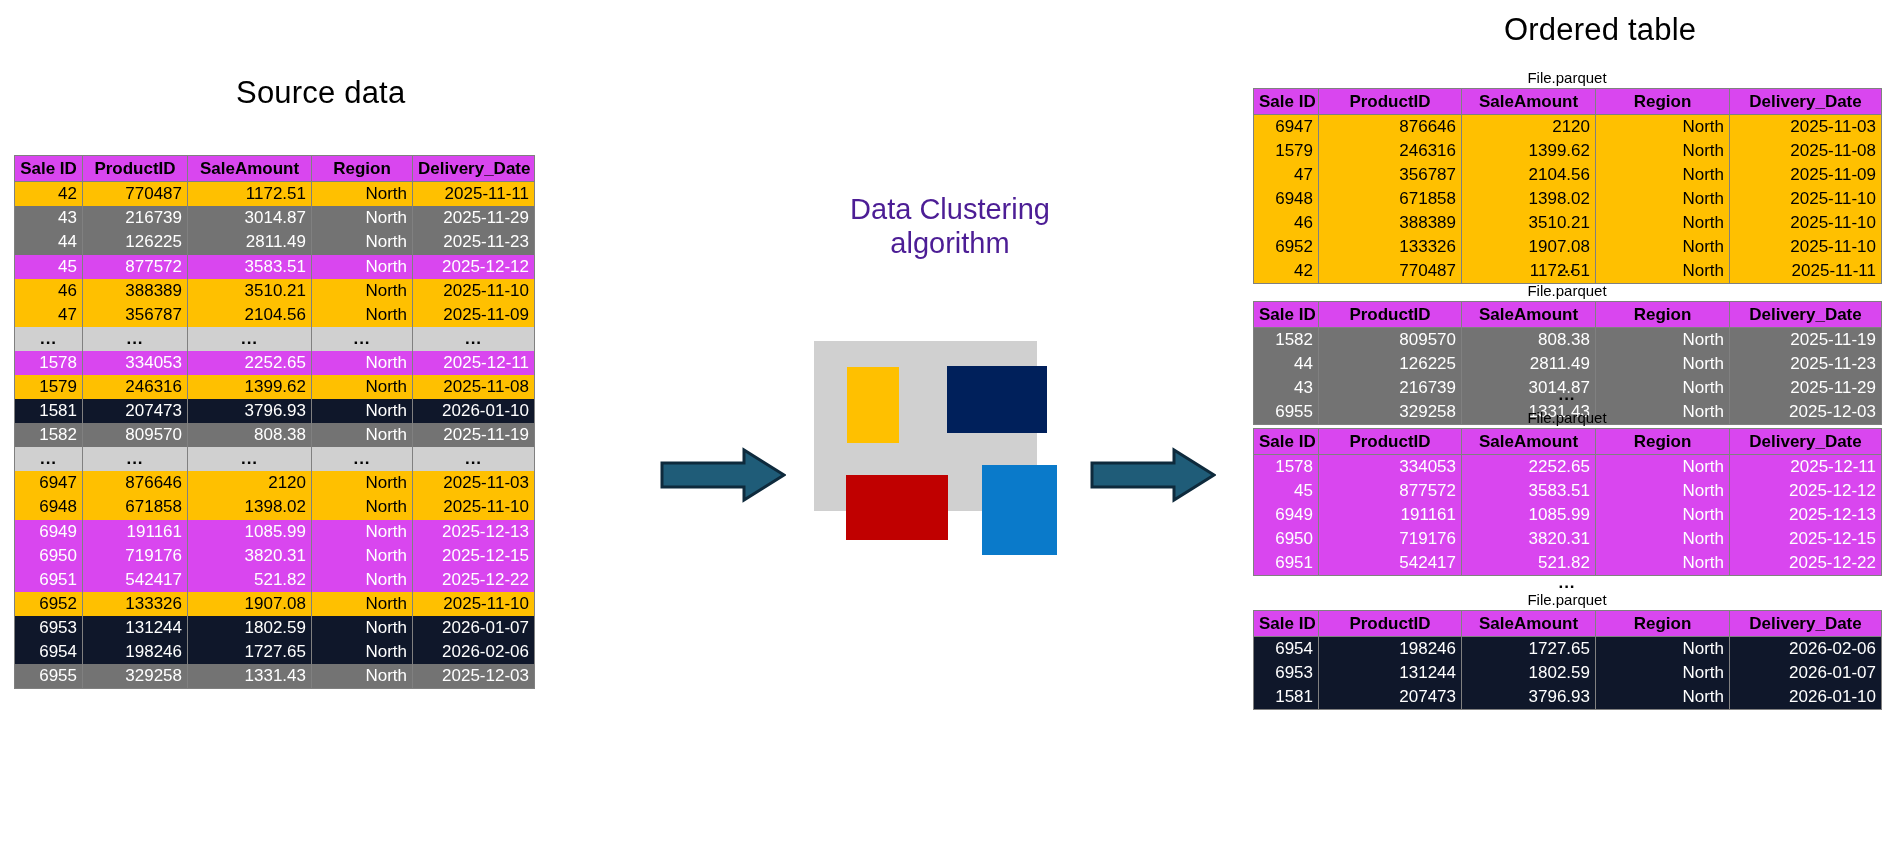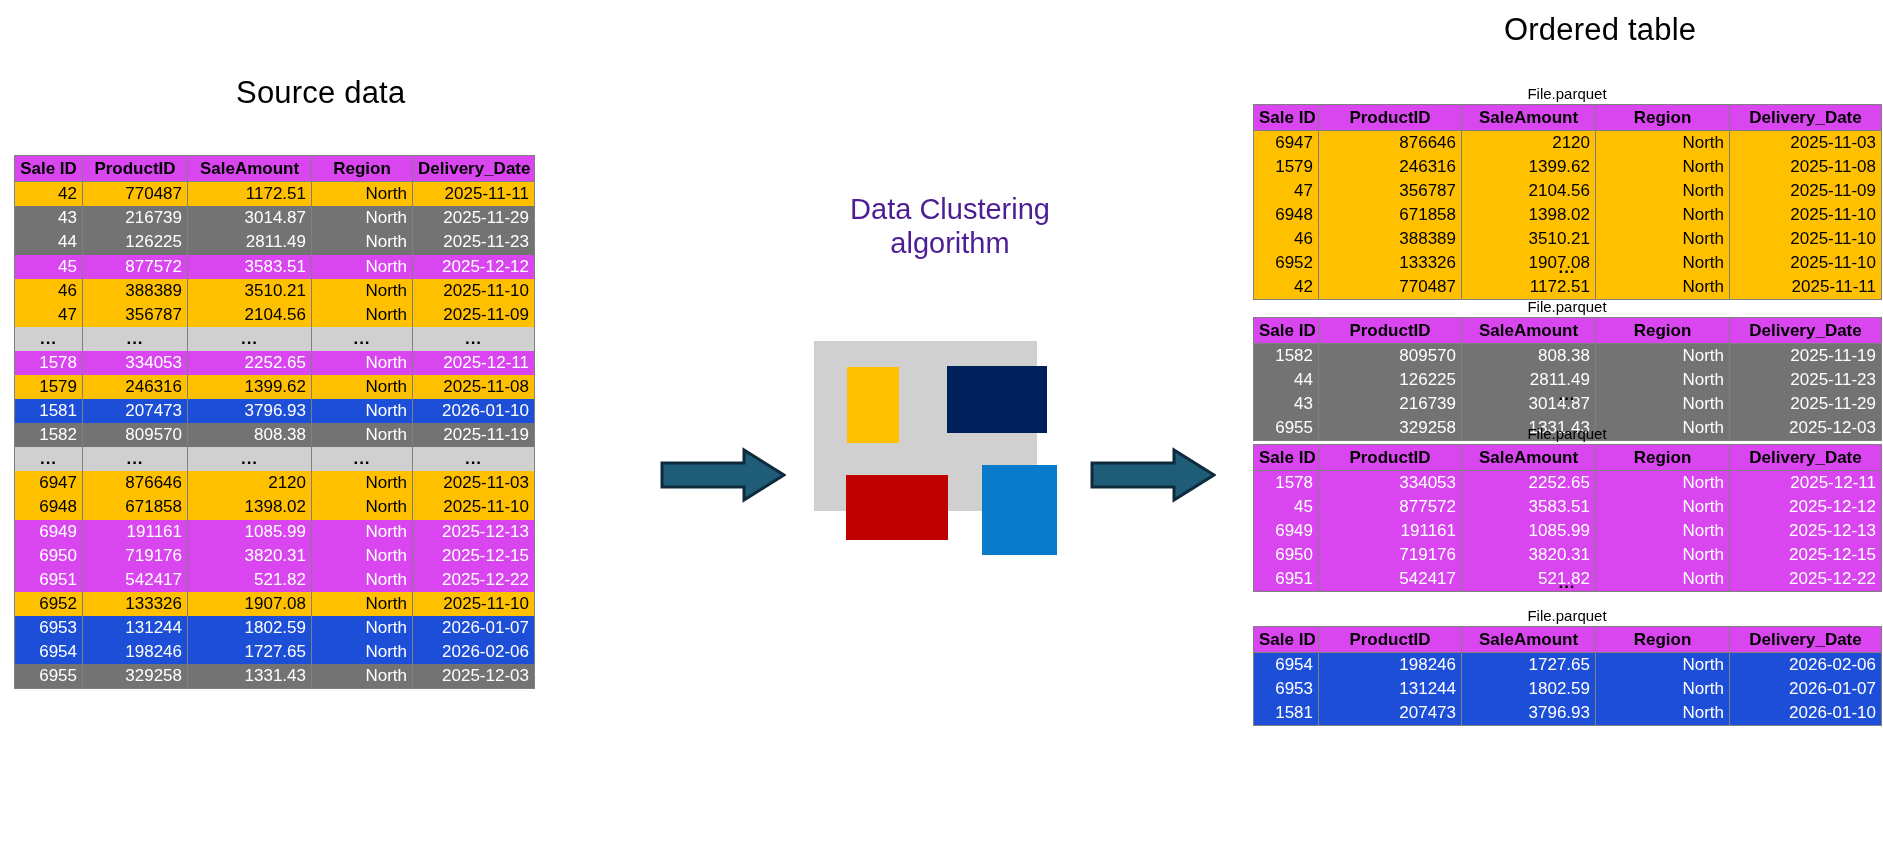--- a/index.html
+++ b/index.html
@@ -56,21 +56,21 @@
     font-size: 17px;
   }
   table.dt td.num   { text-align: right; }
   table.dt td.txt   { text-align: right; }
   table.dt td.dots  { text-align: center; color:#000; letter-spacing:1px; font-weight:bold;}
 
   
   tr.c-yellow td { background: #FFC000; color: #000000; }
   tr.c-red    td { background: #737373; color: #ffffff; }
   tr.c-blue   td { background: #d946ef; color: #ffffff; }
-  tr.c-navy   td { background: #1d4ed8; color: #ffffff; }
+  tr.c-navy   td { background: #0f172a; color: #ffffff; }
   tr.c-gray   td { background: #D0D0D0; color: #000000; }
 
   
   #source-table-wrap {
     position: absolute;
     left: 14px;
     top: 155px;
   }
   #source-table { width: 520px; }
   #source-table col.c0 { width: 68px; }
@@ -103,21 +103,21 @@
   #cluster-navy   { left: 133px; top: 25px;  width: 100px; height: 67px;  background: #00205B; }
   #cluster-red    { left: 32px;  top: 134px; width: 102px; height: 65px;  background: #C00000; }
   #cluster-blue   { left: 168px; top: 124px; width: 75px;  height: 90px;  background: #0A7ACA; }
 
   
   .arrow { position: absolute; }
   #arrow-left  { left: 660px;  top: 447px; }
   #arrow-right { left: 1090px; top: 447px; }
 
   
-  .out-group { position: absolute; left: 1253px; margin-top: 16px; }
+  .out-group { position: absolute; left: 1253px; }
   .file-label {
     font-size: 15px;
     text-align: center;
     color: #000000;
     line-height: 1.1;
     margin-bottom: 1px;
     width: 628px;
   }
   .out-table { width: 628px; }
   .out-table col.c0 { width: 65px; }

